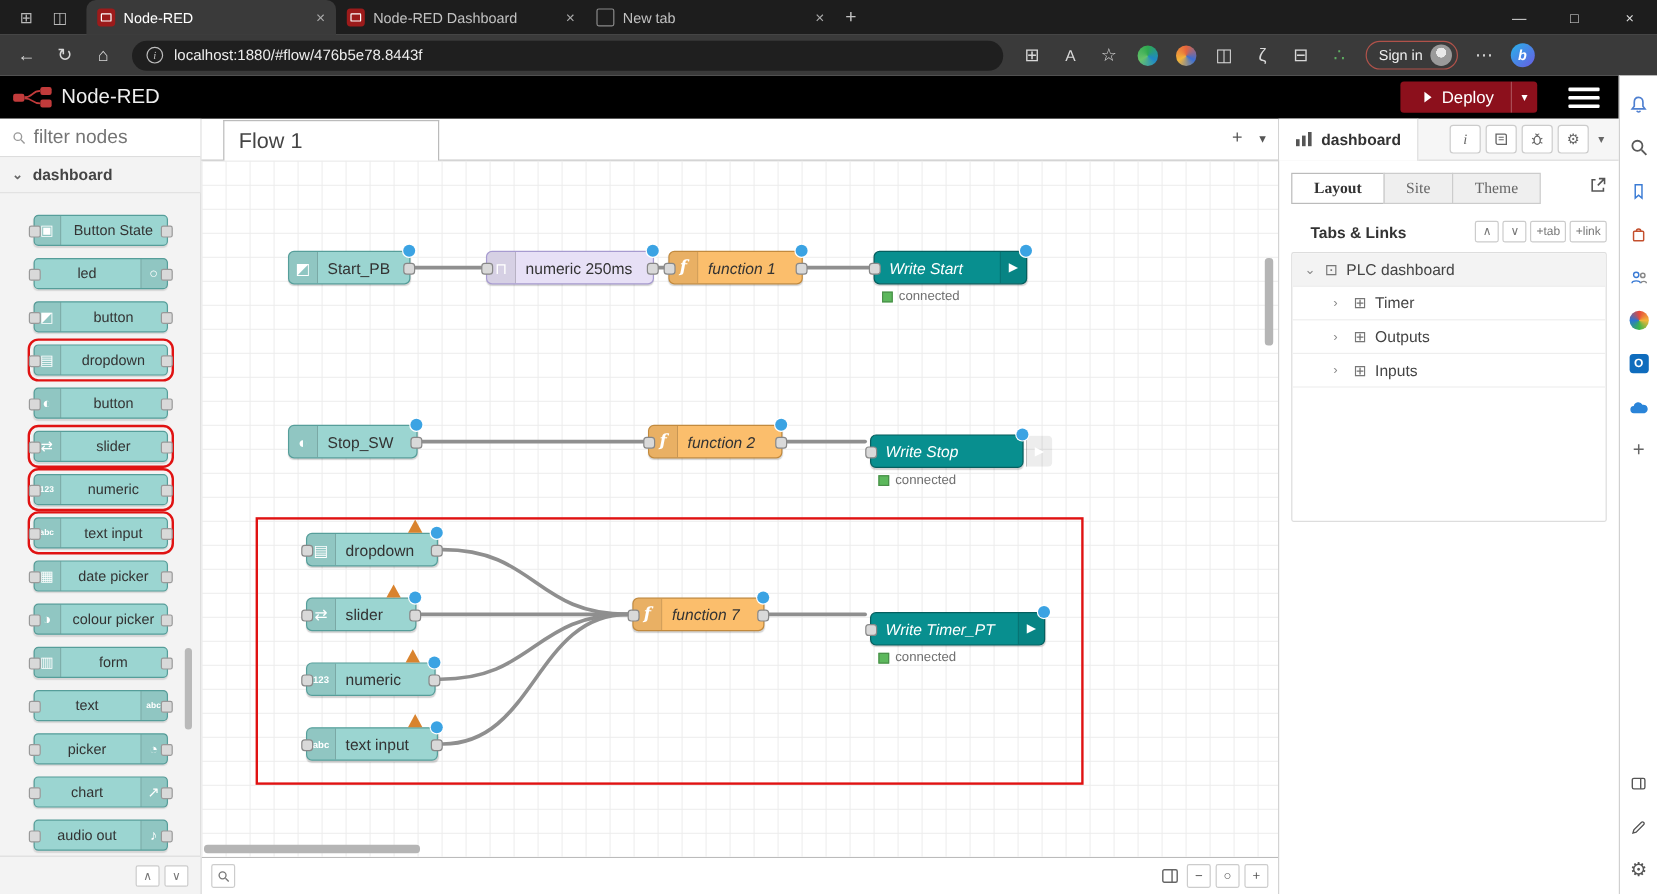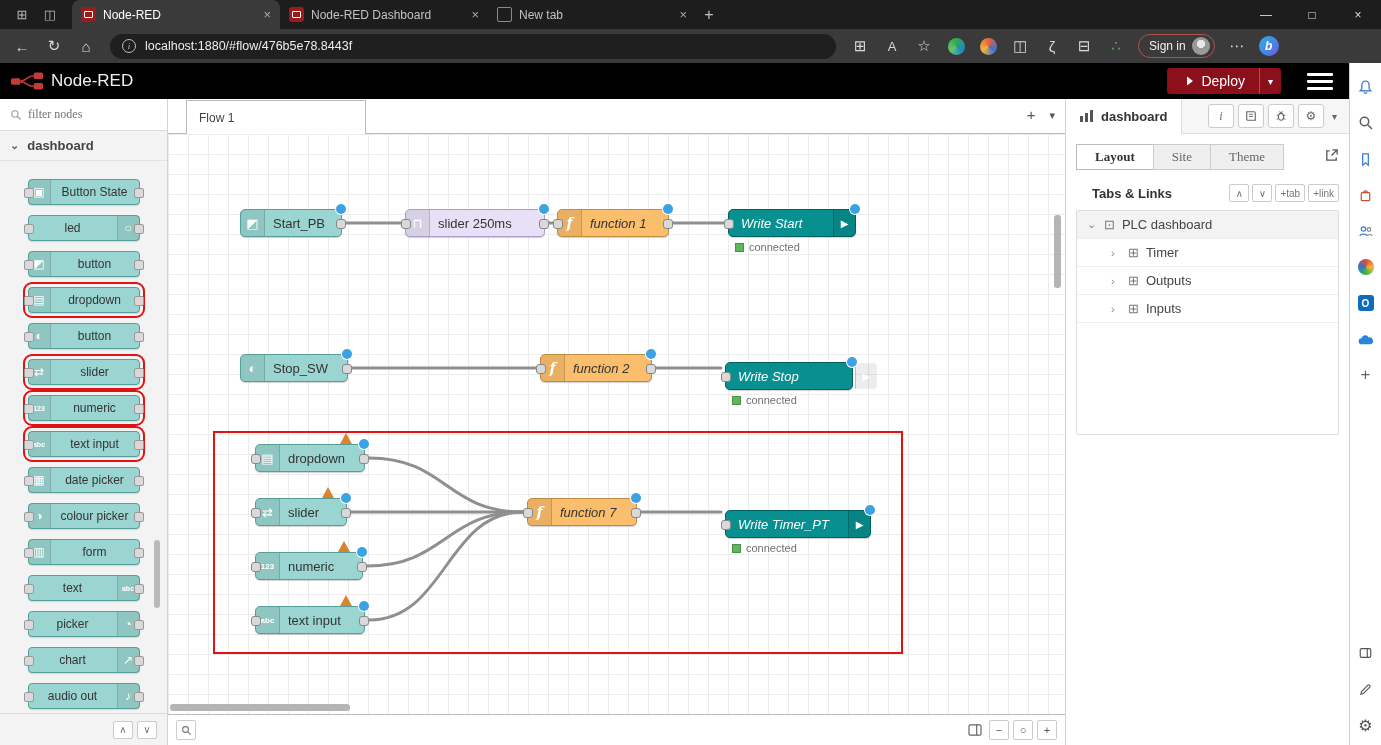--- a/index.html
+++ b/index.html
@@ -47,41 +47,41 @@
   .deploy-caret { display:flex; align-items:center; padding:0 8px; border-left:1px solid rgba(255,255,255,.25); font-size:10px; }
   .hamburger { width:26px; display:flex; flex-direction:column; gap:4px; margin-right:6px; }
   .hamburger span { height:3px; background:#fff; border-radius:1px; }
 
   
   .main { display:flex; height:646px; }
 
   
   .palette { width:168px; border-right:1px solid #d3d3d3; background:#f3f3f3; display:flex; flex-direction:column; position:relative; }
   .pal-search { height:32px; background:#fff; border-bottom:1px solid #ddd; display:flex; align-items:center; gap:6px; padding:0 10px; }
-  .pal-search input { border:none; outline:none; width:110px; font-size:12px; color:#a21caf; background:transparent; font-family:Liberation Serif, serif; }
+  .pal-search input { border:none; outline:none; width:110px; font-size:16px; color:#a21caf; background:transparent; font-family:Liberation Sans, sans-serif; }
   .pal-cat { height:30px; display:flex; align-items:center; gap:8px; padding:0 10px; font-size:13px; font-weight:bold; color:#444; border-bottom:1px solid #e2e2e2; background:#f3f3f3; }
   .pal-cat .chev { font-size:11px; color:#666; }
   .pal-list { flex:1; overflow:hidden; padding-top:18px; }
   .pal-node { width:112px; height:26px; margin:0 auto 10px auto; position:relative; border-radius:4px; background:var(--ui-fill); border:1px solid var(--ui-border); font-size:12px; display:flex; align-items:center; color:#333; box-shadow:0 1px 1px rgba(0,0,0,.12); }
   .pal-node .pn-icon { width:22px; align-self:stretch; display:flex; align-items:center; justify-content:center; background:rgba(0,0,0,.07); border-right:1px solid rgba(0,0,0,.12); color:#fff; font-size:12px; flex:0 0 22px; }
   .pal-node .pn-icon.txt { font-size:7px; font-weight:bold; letter-spacing:0; }
   .pal-node .pn-label { flex:1; text-align:center; padding:0 4px; white-space:nowrap; }
   .pal-node.icon-right .pn-icon { order:2; border-right:none; border-left:1px solid rgba(0,0,0,.12); }
   .pal-node.icon-right .pn-label { order:1; }
   .pal-node.flagged { outline:2px solid var(--annotation-red); outline-offset:3px; }
   .pal-node::before, .pal-node::after { content:""; position:absolute; width:8px; height:8px; background:#d9d9d9; border:1px solid #999; border-radius:2px; top:8px; }
   .pal-node::before { left:-5px; } .pal-node::after { right:-5px; }
   .pal-scroll { position:absolute; right:7px; top:441px; width:6px; height:68px; background:#b9b9b9; border-radius:3px; }
   .pal-footer { height:32px; border-top:1px solid #ddd; background:#f3f3f3; display:flex; align-items:center; justify-content:flex-end; gap:4px; padding:0 10px; }
   .mini-btn { min-width:20px; height:18px; border:1px solid #ccc; background:#fff; border-radius:2px; color:#777; font-size:10px; display:flex; align-items:center; justify-content:center; padding:0 4px; }
 
   
   .workspace { width:897px; display:flex; flex-direction:column; }
   .flow-tabbar { height:35px; background:#fff; border-bottom:1px solid #bbb; display:flex; align-items:flex-end; padding-left:18px; position:relative; }
-  .flow-tab { width:180px; height:34px; border:1px solid #bbb; border-bottom:none; background:#fff; display:flex; align-items:center; padding-left:12px; font-size:12px; color:#444; margin-bottom:-1px; }
+  .flow-tab { width:180px; height:34px; border:1px solid #bbb; border-bottom:none; background:#fff; display:flex; align-items:center; padding-left:12px; font-size:18px; color:#444; margin-bottom:-1px; }
   .flow-tab-actions { position:absolute; right:10px; top:7px; display:flex; gap:14px; color:#555; font-size:15px; }
   .canvas { position:relative; flex:1; background:#fff; overflow:hidden;
     background-image:linear-gradient(var(--grid-line) 1px, transparent 1px), linear-gradient(90deg, var(--grid-line) 1px, transparent 1px);
     background-size:20px 20px; }
   #wires-svg { position:absolute; inset:0; pointer-events:none; }
   #wires-svg path { stroke:var(--wire-gray); stroke-width:3; fill:none; stroke-linecap:round; pointer-events:stroke; }
   .annotation-rect { position:absolute; border:2px solid var(--annotation-red); background:transparent; }
   .flow-node { position:absolute; height:28px; border-radius:5px; border:1px solid #999; display:flex; align-items:center; font-size:13px; color:#333; box-shadow:0 1px 1px rgba(0,0,0,.18); }
   .kind-ui { background:var(--ui-fill); border-color:var(--ui-border); }
   .kind-trigger { background:var(--trigger-fill); border-color:var(--trigger-border); }
@@ -342,21 +342,21 @@
             <div class="vscroll-thumb"></div>
             <div class="hscroll-thumb"></div>
           <div class="flow-node kind-ui" style="left: 72px; top: 75px; width: 102px;">
                 <span class="fn-icon">◩</span>
                 <span class="fn-label">Start_PB</span>
                 <span class="port out"></span>
                 <span class="dot"></span>
               </div>
               <div class="flow-node kind-trigger" style="left: 237px; top: 75px; width: 140px;">
                 <span class="fn-icon">⊓</span>
-                <span class="fn-label">slider 250ms</span>
+                <span class="fn-label">numeric 250ms</span>
                 <span class="port in"></span>
                 <span class="port out"></span>
                 <span class="dot"></span>
               </div>
               <div class="flow-node kind-function" style="left: 389px; top: 75px; width: 112px;">
                 <span class="fn-icon fx">f</span>
                 <span class="fn-label">function 1</span>
                 <span class="port in"></span>
                 <span class="port out"></span>
                 <span class="dot"></span>

